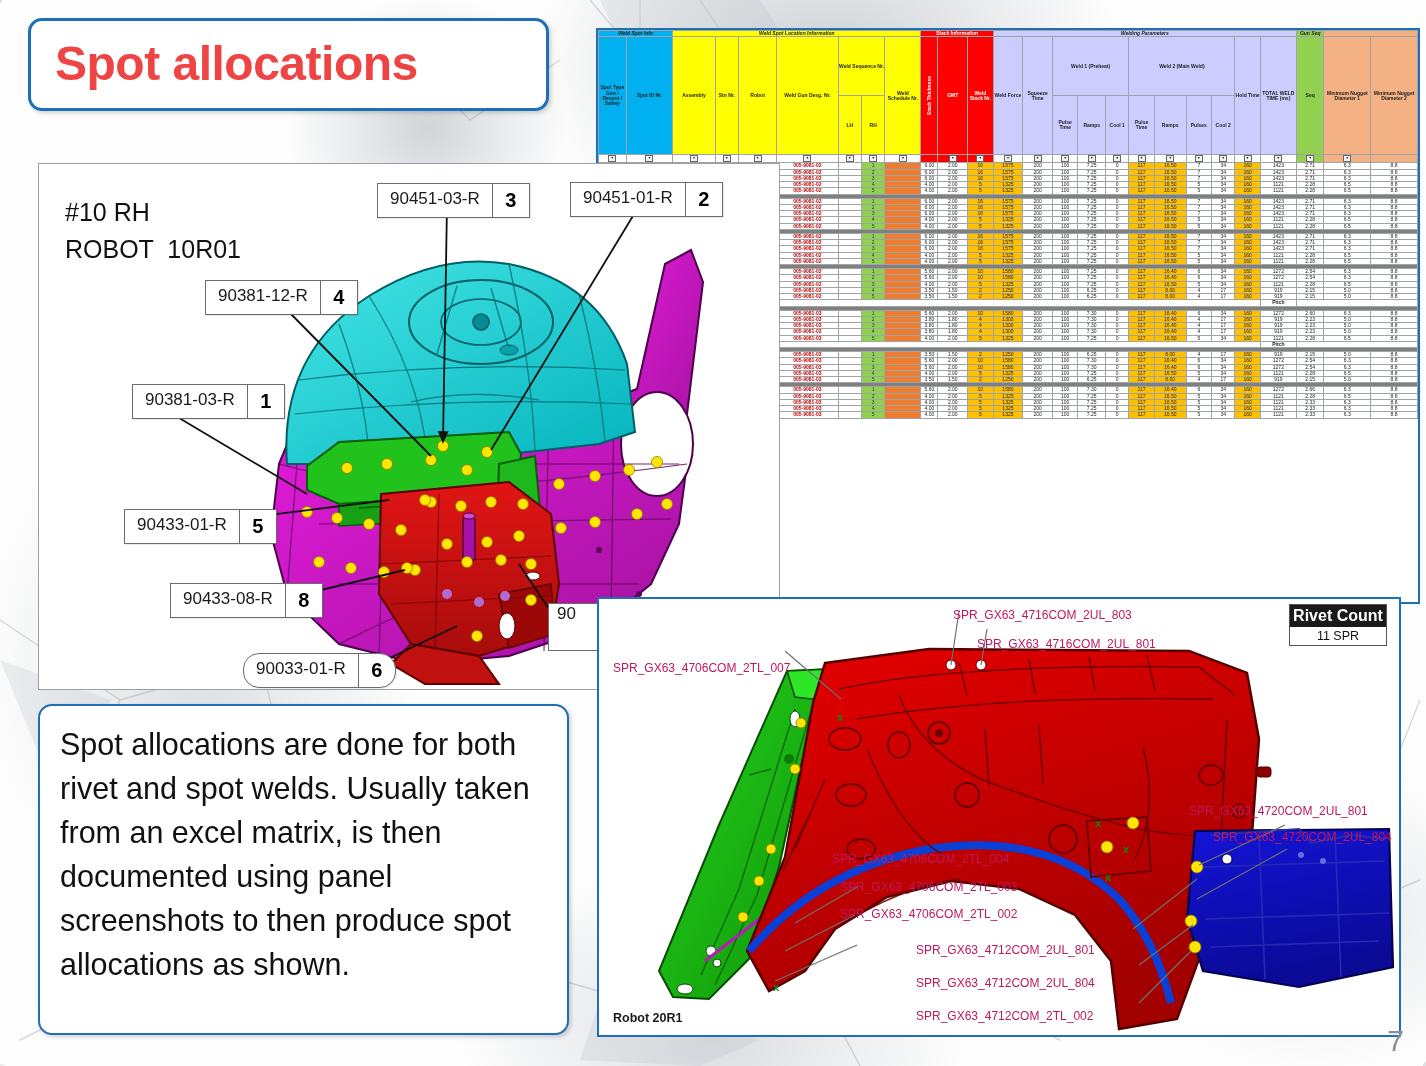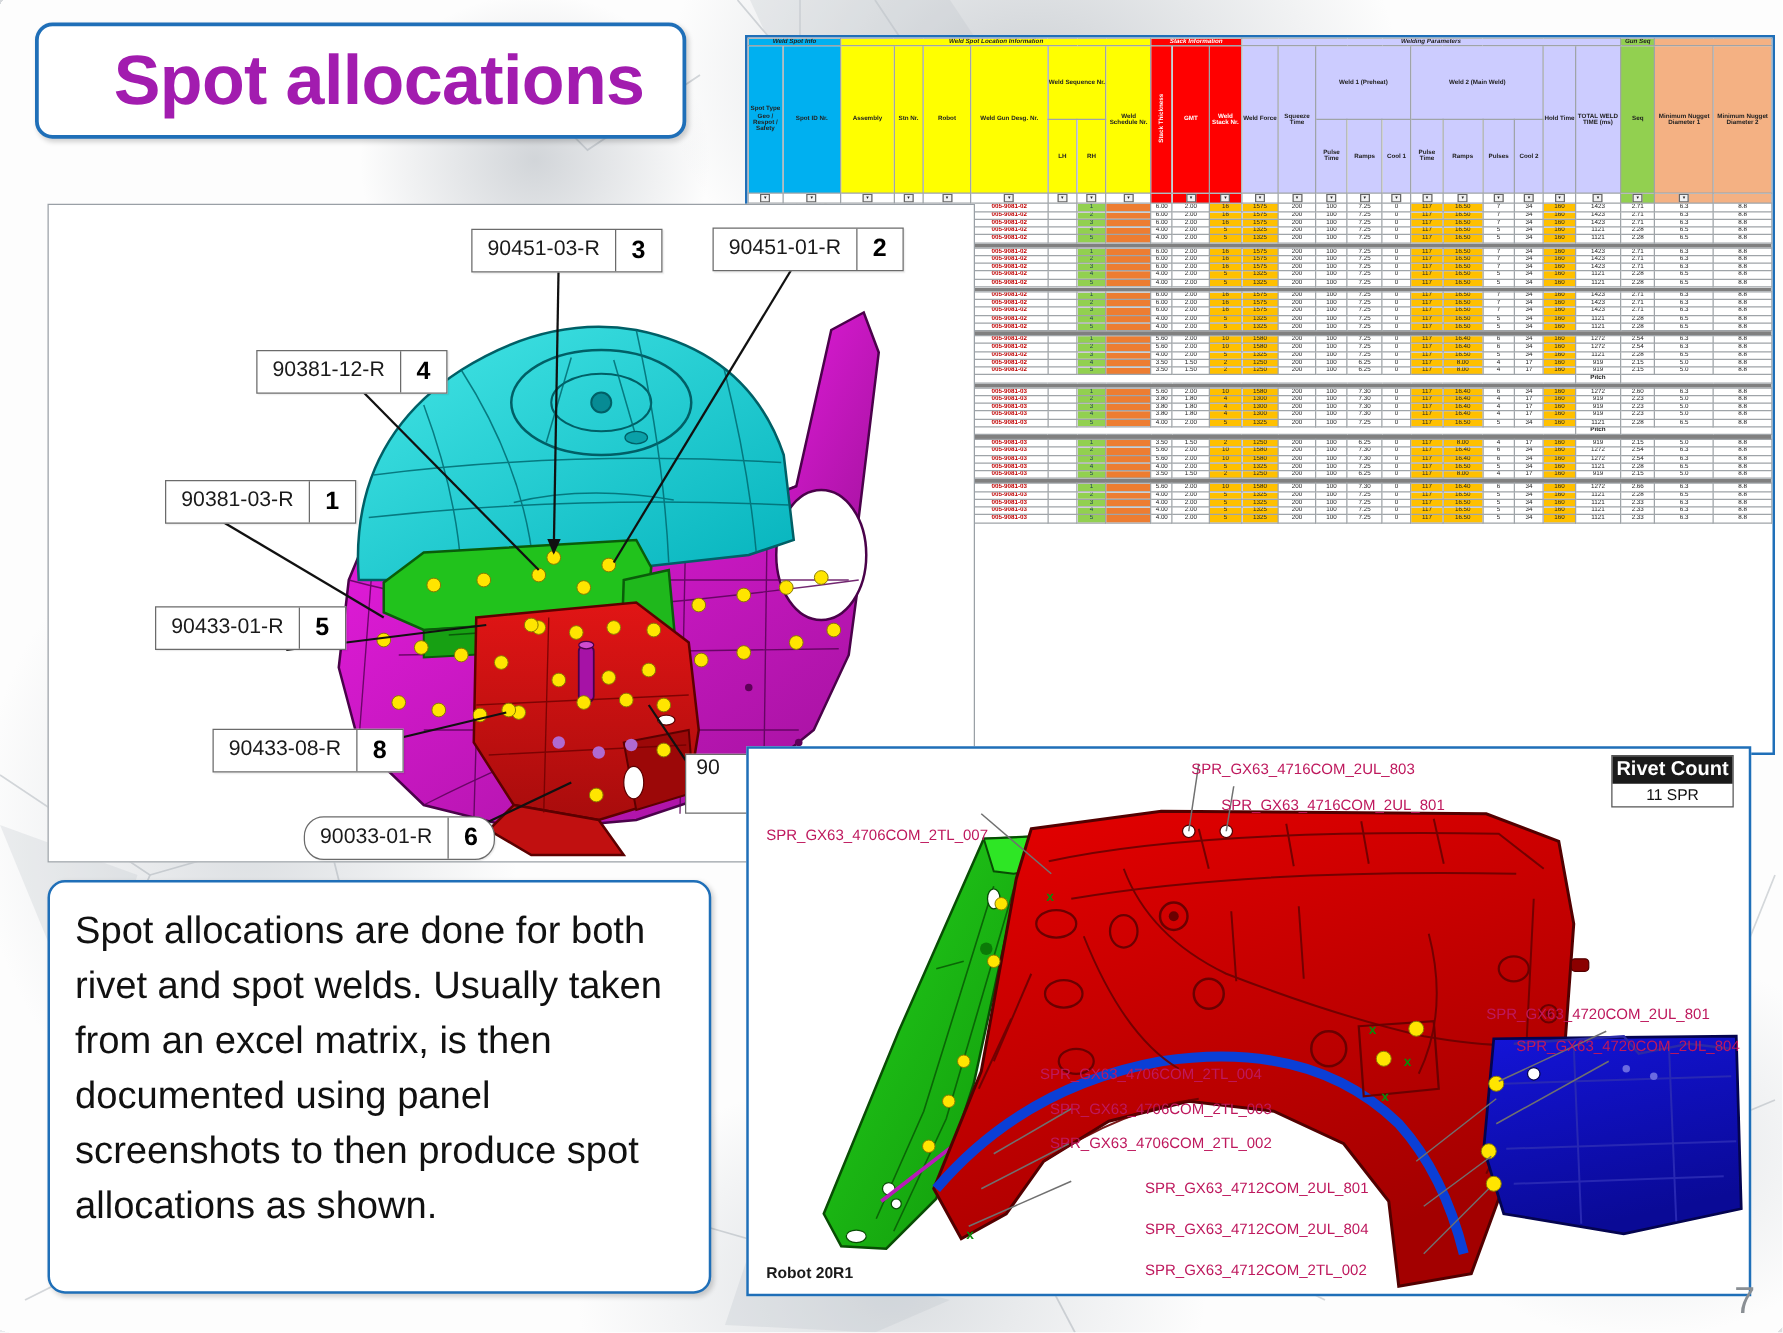--- a/index.html
+++ b/index.html
@@ -25,23 +25,22 @@
   #bg .outline{position:absolute;inset:0;opacity:.55;}
 
   
   .roundbox{
     position:absolute;background:#ffffff;border:3px solid #1f6fb8;
     border-radius:14px;box-shadow:2px 2px 4px rgba(0,0,0,.18);z-index:8;
   }
   #title-box{left:28px;top:18px;width:515px;height:87px;}
   #title-text{
     position:absolute;left:24px;top:50%;transform:translateY(-52%);
-    font-size:56px;font-weight:bold;color:#a21caf;letter-spacing:-.5px;
+    font-size:48px;font-weight:bold;color:#ef4444;letter-spacing:-.5px;
     white-space:nowrap;
-    margin-left:36px;
   }
   #desc-box{left:38px;top:704px;width:527px;height:327px;border-width:2px;border-radius:14px;}
   #desc-text{
     position:absolute;left:20px;right:14px;top:16px;
     font-size:30.5px;line-height:44px;color:#111;
   }
 
   
   #spot-panel{
     position:absolute;left:38px;top:163px;width:740px;height:525px;
@@ -1293,20 +1292,22 @@
           <td class="c-wht">1121</td>
           <td class="c-wht">2.33</td>
           <td class="c-wht">6.3</td>
           <td class="c-wht">8.8</td>
         </tr>
       </tbody>
   </table>
 </div>
 
 <div id="spot-panel">
+  <div id="panel-head"><span>#10 RH</span>
+<span>ROBOT  10R01</span></div>
 
   <svg width="740" height="525" viewBox="0 0 740 525">
     <defs>
       <linearGradient id="cyanG" x1="0" y1="0" x2="1" y2="1">
         <stop offset="0" stop-color="#45e6e6"></stop>
           <stop offset="1" stop-color="#05b3bd"></stop>
       </linearGradient>
       <linearGradient id="magG" x1="0" y1="0" x2="1" y2="1">
         <stop offset="0" stop-color="#e81ce0"></stop>
           <stop offset="1" stop-color="#a0129b"></stop>
@@ -1455,21 +1456,21 @@
   <span class="no">2</span>
 </div>
 <div class="ncall" style="left:205px;top:280px;">
   <span class="pn">90381-12-R</span>
   <span class="no">4</span>
 </div>
 <div class="ncall" style="left:132px;top:384px;">
   <span class="pn">90381-03-R</span>
   <span class="no">1</span>
 </div>
-<div class="ncall" style="left:124px;top:485px;">
+<div class="ncall" style="left:124px;top:509px;">
   <span class="pn">90433-01-R</span>
   <span class="no">5</span>
 </div>
 <div class="ncall" style="left:170px;top:583px;">
   <span class="pn">90433-08-R</span>
   <span class="no">8</span>
 </div>
 <div class="ncall" style="left:243px;top:653px;border-radius:16px;">
   <span class="pn">90033-01-R</span>
   <span class="no">6</span>

